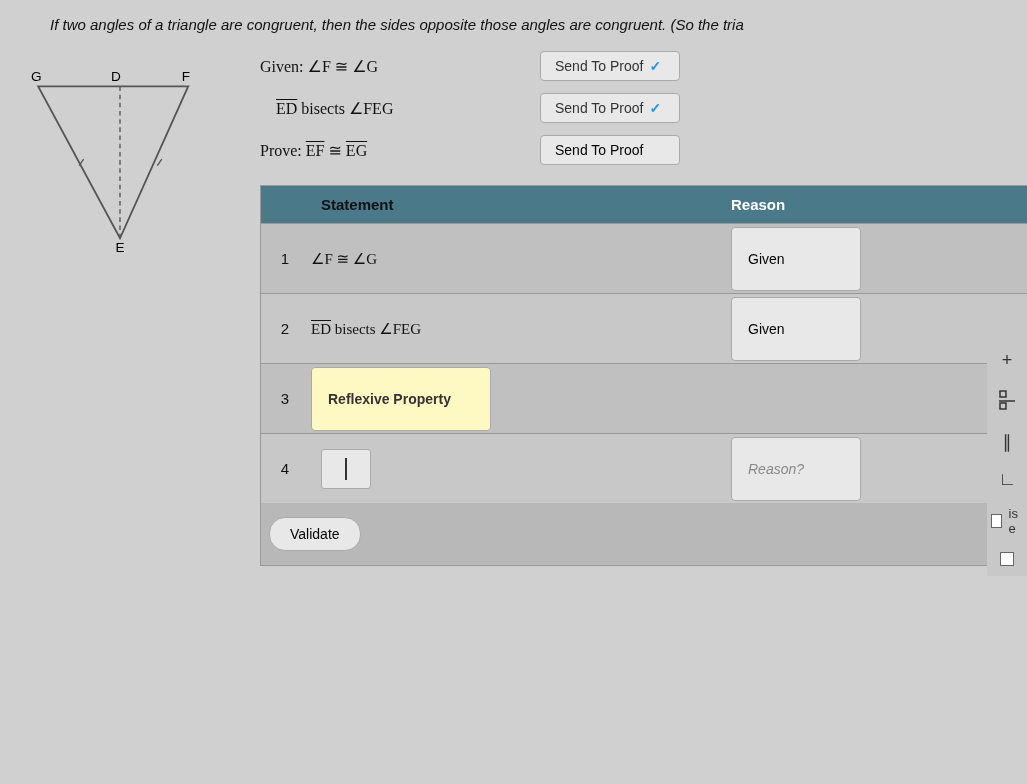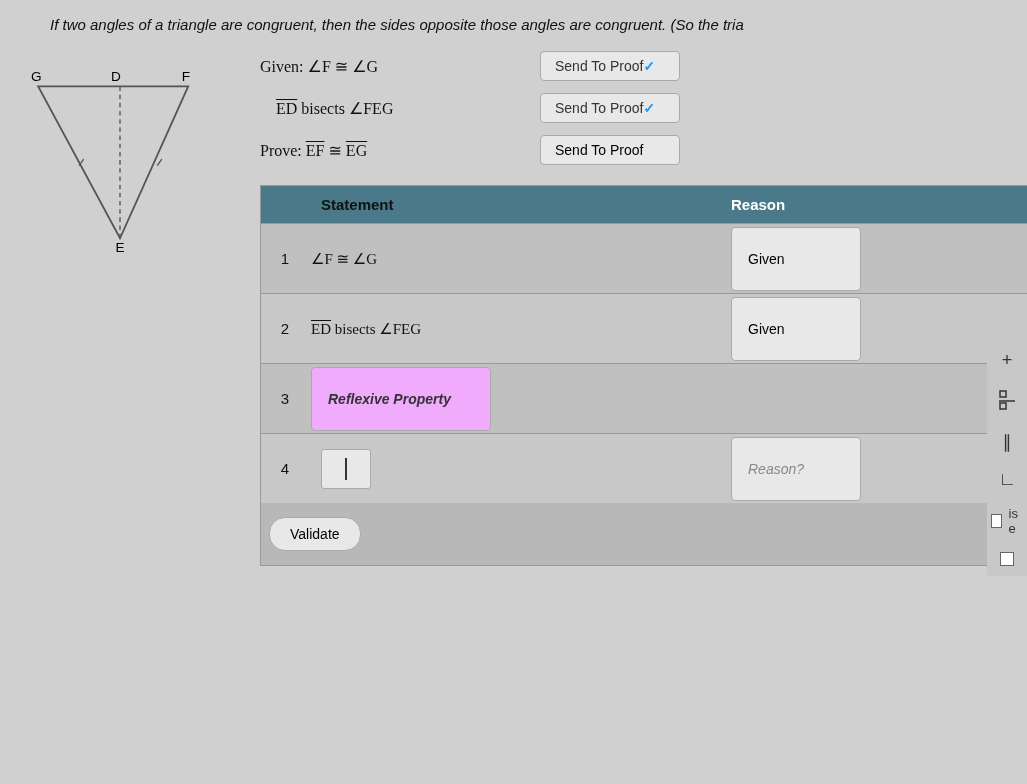--- a/index.html
+++ b/index.html
@@ -74,20 +74,21 @@
 
     .send-to-proof-btn {
       background: #e8e8e8;
       border: 1px solid #aaa;
       border-radius: 4px;
       padding: 6px 14px;
       font-size: 14px;
       cursor: pointer;
       display: flex;
       align-items: center;
+      gap: 6px;
       min-width: 140px;
     }
 
     .send-to-proof-btn.checked {
       color: #333;
     }
 
     .checkmark {
       color: #2196F3;
       font-weight: bold;
@@ -165,25 +166,24 @@
       border: 1px solid #aaa;
       border-radius: 4px;
       padding: 23px 16px;
       font-size: 14px;
       cursor: pointer;
       min-width: 130px;
       text-align: left;
     }
 
     .reason-btn.reflexive {
-      background: #f0abfc;
+      background: #fef9c3;
       font-weight: bold;
       color: #333;
       min-width: 180px;
-      font-style: italic;
     }
 
     .reason-btn.question {
       color: #888;
       font-style: italic;
     }
 
     .row-4-statement {
       width: 50px;
       height: 40px;

